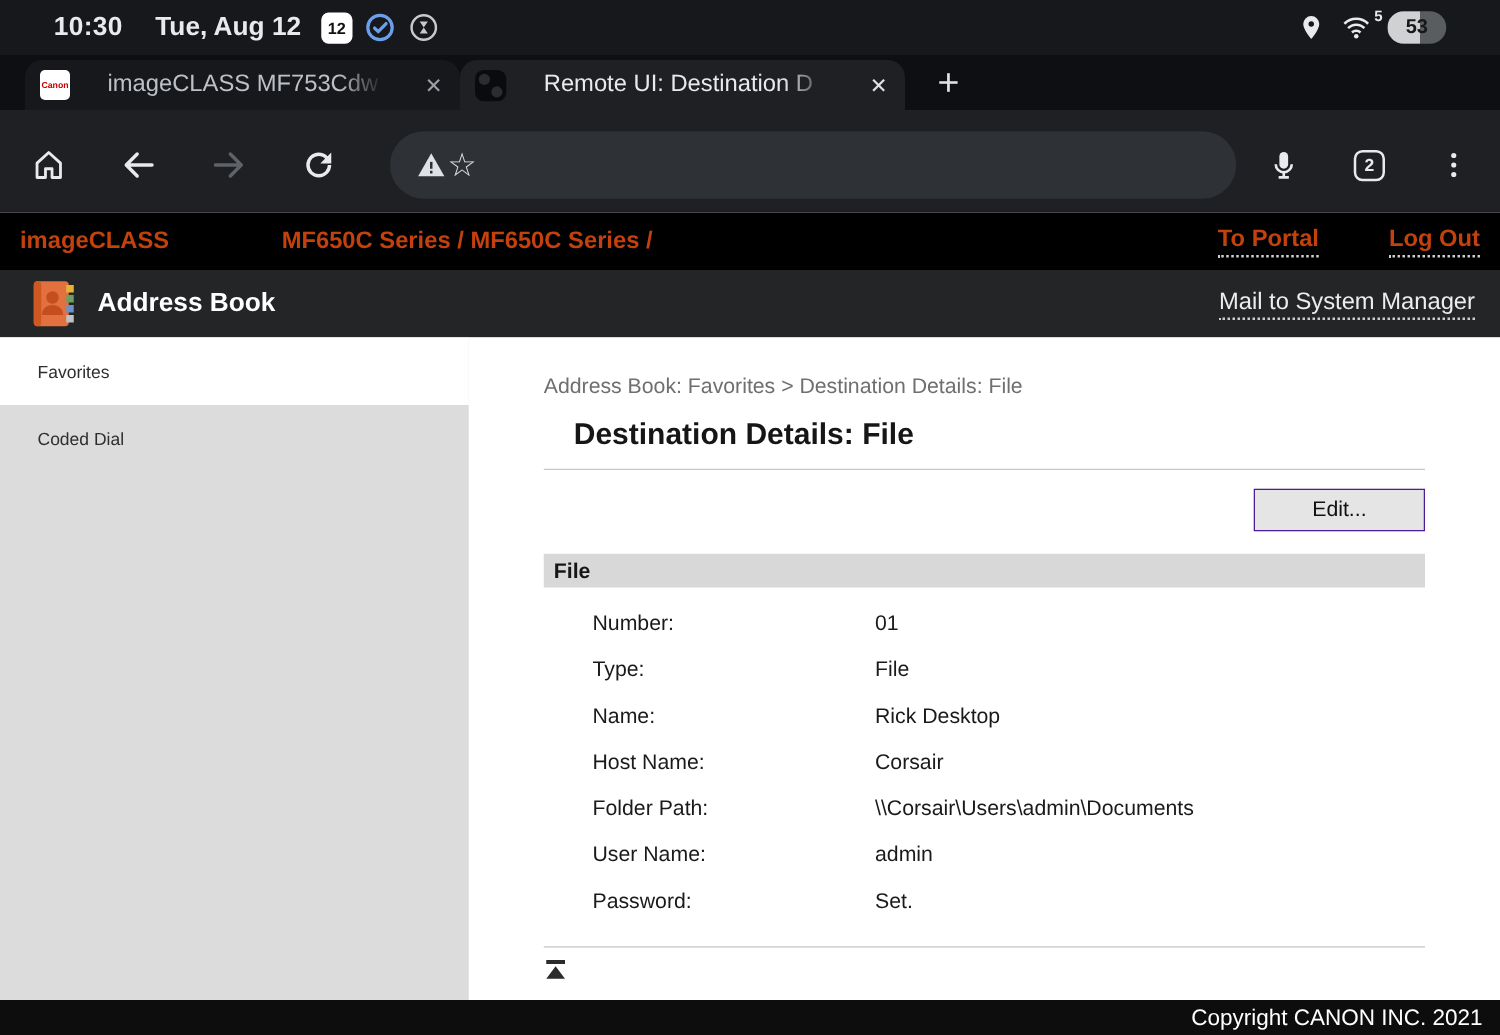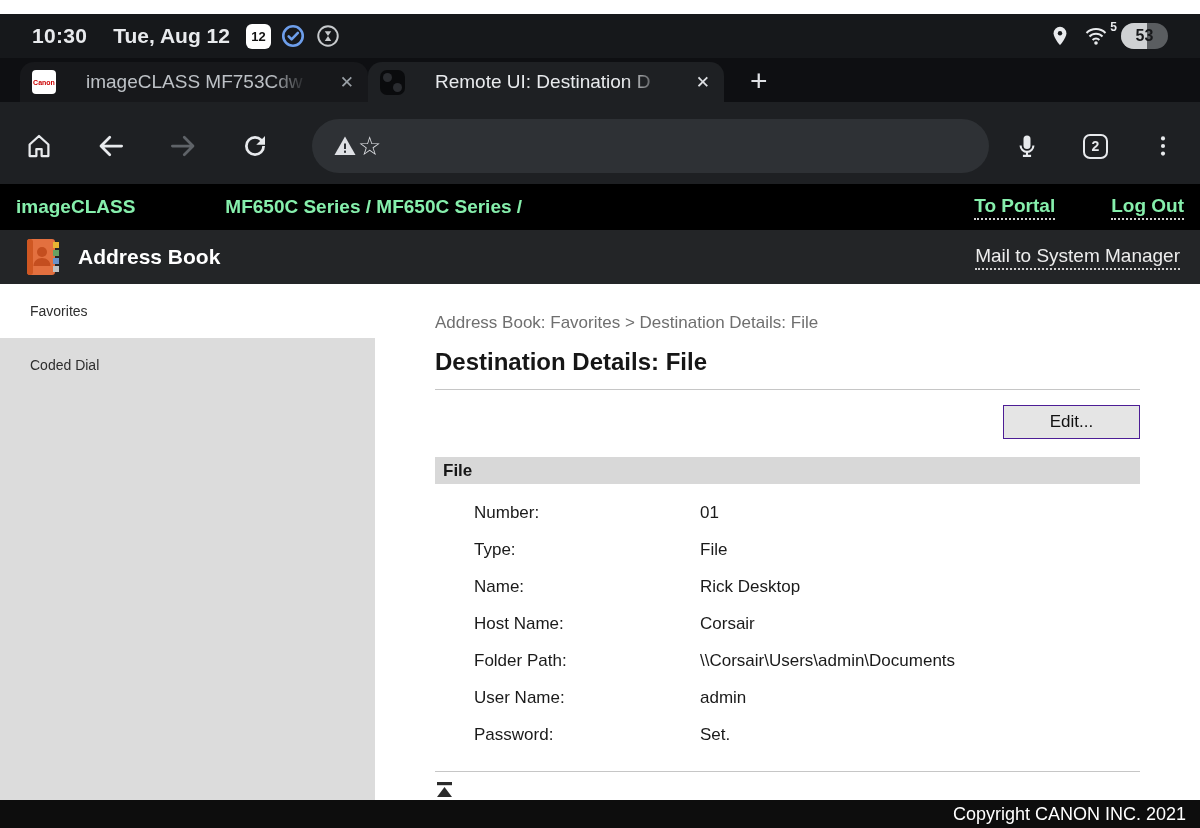--- a/index.html
+++ b/index.html
@@ -1,21 +1,21 @@
 <!DOCTYPE html>
 <html><head>
 <meta charset="utf-8">
 <style>
   * { margin:0; padding:0; box-sizing:border-box; }
   html,body { background:#000; }
   body { font-family:"Liberation Sans", sans-serif; }
   .screen { width:1200px; height:828px; display:flex; flex-direction:column; overflow:hidden; background:#fff; position:relative; }
 
   
-  .status-bar { height:44px; background:#16181b; display:flex; align-items:center; color:#e8eaed; padding:0 32px; flex:0 0 auto;margin-top:14px; }
+  .status-bar { height:44px; background:#16181b; display:flex; align-items:center; color:#e8eaed; padding:0 43px; flex:0 0 auto; }
   .sb-time { font-size:21px; font-weight:700; letter-spacing:.3px; }
   .sb-date { font-size:21px; font-weight:700; margin-left:26px; }
   .sb-icons { display:flex; align-items:center; gap:9px; margin-left:16px; }
   .cal-icon { width:25px; height:25px; background:#fff; border-radius:6px; display:flex; align-items:center; justify-content:center; font-size:13px; font-weight:700; color:#111; }
   .sb-right { margin-left:auto; display:flex; align-items:center; gap:12px; }
   .wifi-wrap { position:relative; display:flex; }
   .wifi-sup { position:absolute; right:-8px; top:-4px; font-size:12px; font-weight:700; color:#e8eaed; }
   .battery { width:47px; height:26px; border-radius:13px; background:#5a5d60; position:relative; overflow:hidden; }
   .battery-fill { position:absolute; left:0; top:0; bottom:0; background:#cfd1d3; }
   .battery-num { position:absolute; inset:0; display:flex; align-items:center; justify-content:center; font-size:16px; font-weight:700; color:#17181a; }
@@ -41,39 +41,39 @@
   .tb-icon { width:30px; height:30px; display:flex; align-items:center; justify-content:center; margin-right:42px; flex:0 0 auto; }
   .url-pill { flex:1; height:54px; background:#2e3135; border-radius:27px; display:flex; align-items:center; padding:0 18px 0 20px; margin-right:14px; }
   .url-text { flex:1; font-size:21px; margin-left:16px; white-space:nowrap; overflow:hidden; }
   .url-host { color:#e8eaed; }
   .url-path { color:#9aa0a6; }
   .star { font-size:26px; color:#dfe1e5; }
   .right-icons { display:flex; align-items:center; gap:42px; margin-left:10px; }
   .tab-counter { width:25px; height:25px; border:2.5px solid #e8eaed; border-radius:7px; display:flex; align-items:center; justify-content:center; font-size:14px; font-weight:700; color:#e8eaed; }
 
   
-  .site-header { height:46px; background:#000; color:#86efac; display:flex; align-items:center; padding:0 16px; flex:0 0 auto; }
+  .site-header { height:46px; background:#000; color:#c2410c; display:flex; align-items:center; padding:0 16px; flex:0 0 auto; }
   .brand { font-size:19px; font-weight:700; }
   .model { font-size:19px; font-weight:700; margin-left:90px; }
   .site-links { margin-left:auto; display:flex; gap:56px; }
   .site-link { font-size:19px; font-weight:700; border-bottom:2px dotted #cfcfcf; padding-bottom:1px; }
 
   
   .app-bar { height:54px; background:#232527; color:#fff; display:flex; align-items:center; padding:0 20px 0 24px; flex:0 0 auto; }
   .ab-title { font-size:21px; font-weight:700; margin-left:16px; }
   .mail-link { margin-left:auto; font-size:19px; color:#ededed; border-bottom:2px dotted #cfcfcf; padding-bottom:1px; }
 
   
   .content { flex:1; display:flex; min-height:0; background:#dcdcdc; }
   .sidebar { width:375px; flex:0 0 auto; background:#dcdcdc; }
   .side-item { height:54px; display:flex; align-items:center; padding-left:30px; font-size:14px; color:#2e2e2e; }
   .side-item.selected { background:#fff; }
   .main { flex:1; background:#fff; padding:0 60px; overflow:hidden; }
   .breadcrumb { margin-top:29px; font-size:17px; color:#6f6f6f; }
-  .page-title { margin-top:15px; font-size:24px; font-weight:700; color:#161616; }
+  .page-title { margin-top:15px; font-size:24px; font-weight:700; color:#161616;margin-left:24px; }
   .rule { border:none; border-top:1px solid #c6c6c6; margin-top:13px; }
   .edit-row { display:flex; justify-content:flex-end; margin-top:15px; }
   .edit-btn { width:137px; height:34px; background:#e5e5e5; border:1px solid #4c1d95; font-size:17px; color:#111; font-family:"Liberation Sans",sans-serif; }
   .section-header { margin-top:18px; height:27px; background:#d8d8d8; display:flex; align-items:center; padding-left:8px; font-size:17px; font-weight:700; color:#161616; }
   .fields { margin-top:10px; }
   .field-row { height:37px; display:flex; align-items:center; font-size:17px; color:#1a1a1a; }
   .field-label { width:226px; margin-left:39px; flex:0 0 auto; }
   .field-value { flex:1; }
   .rule2 { border:none; border-top:1px solid #c6c6c6; margin-top:18px; }
   .scroll-top { margin-top:8px; width:20px; height:20px; display:block; }

